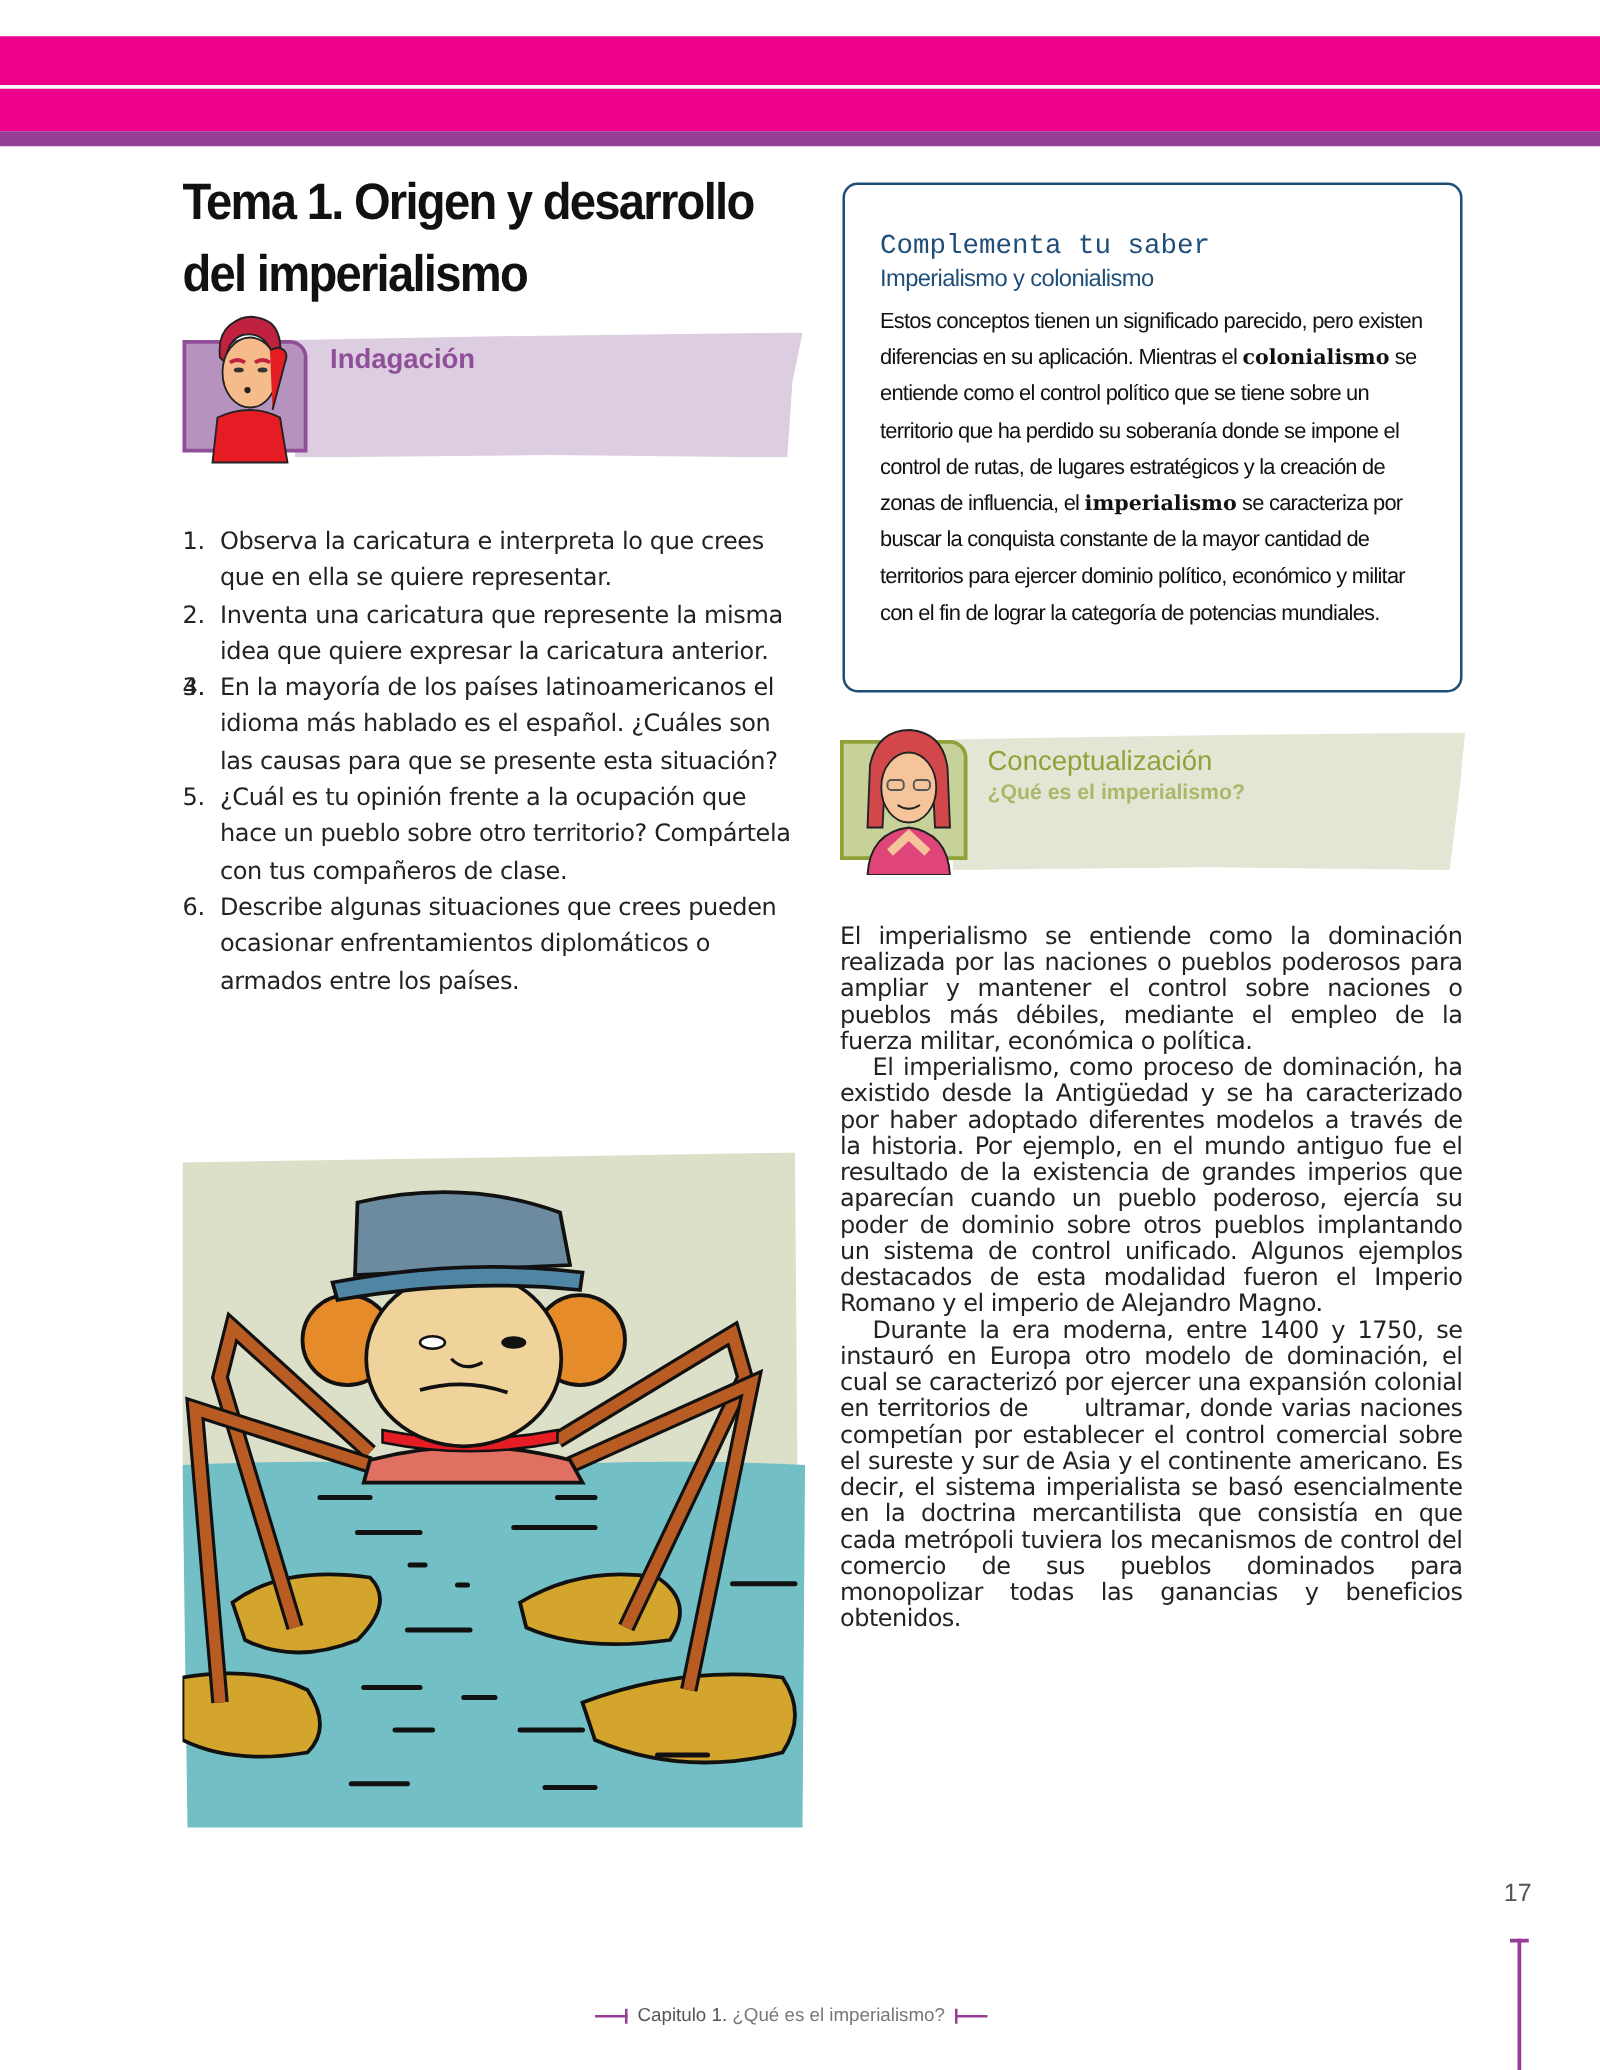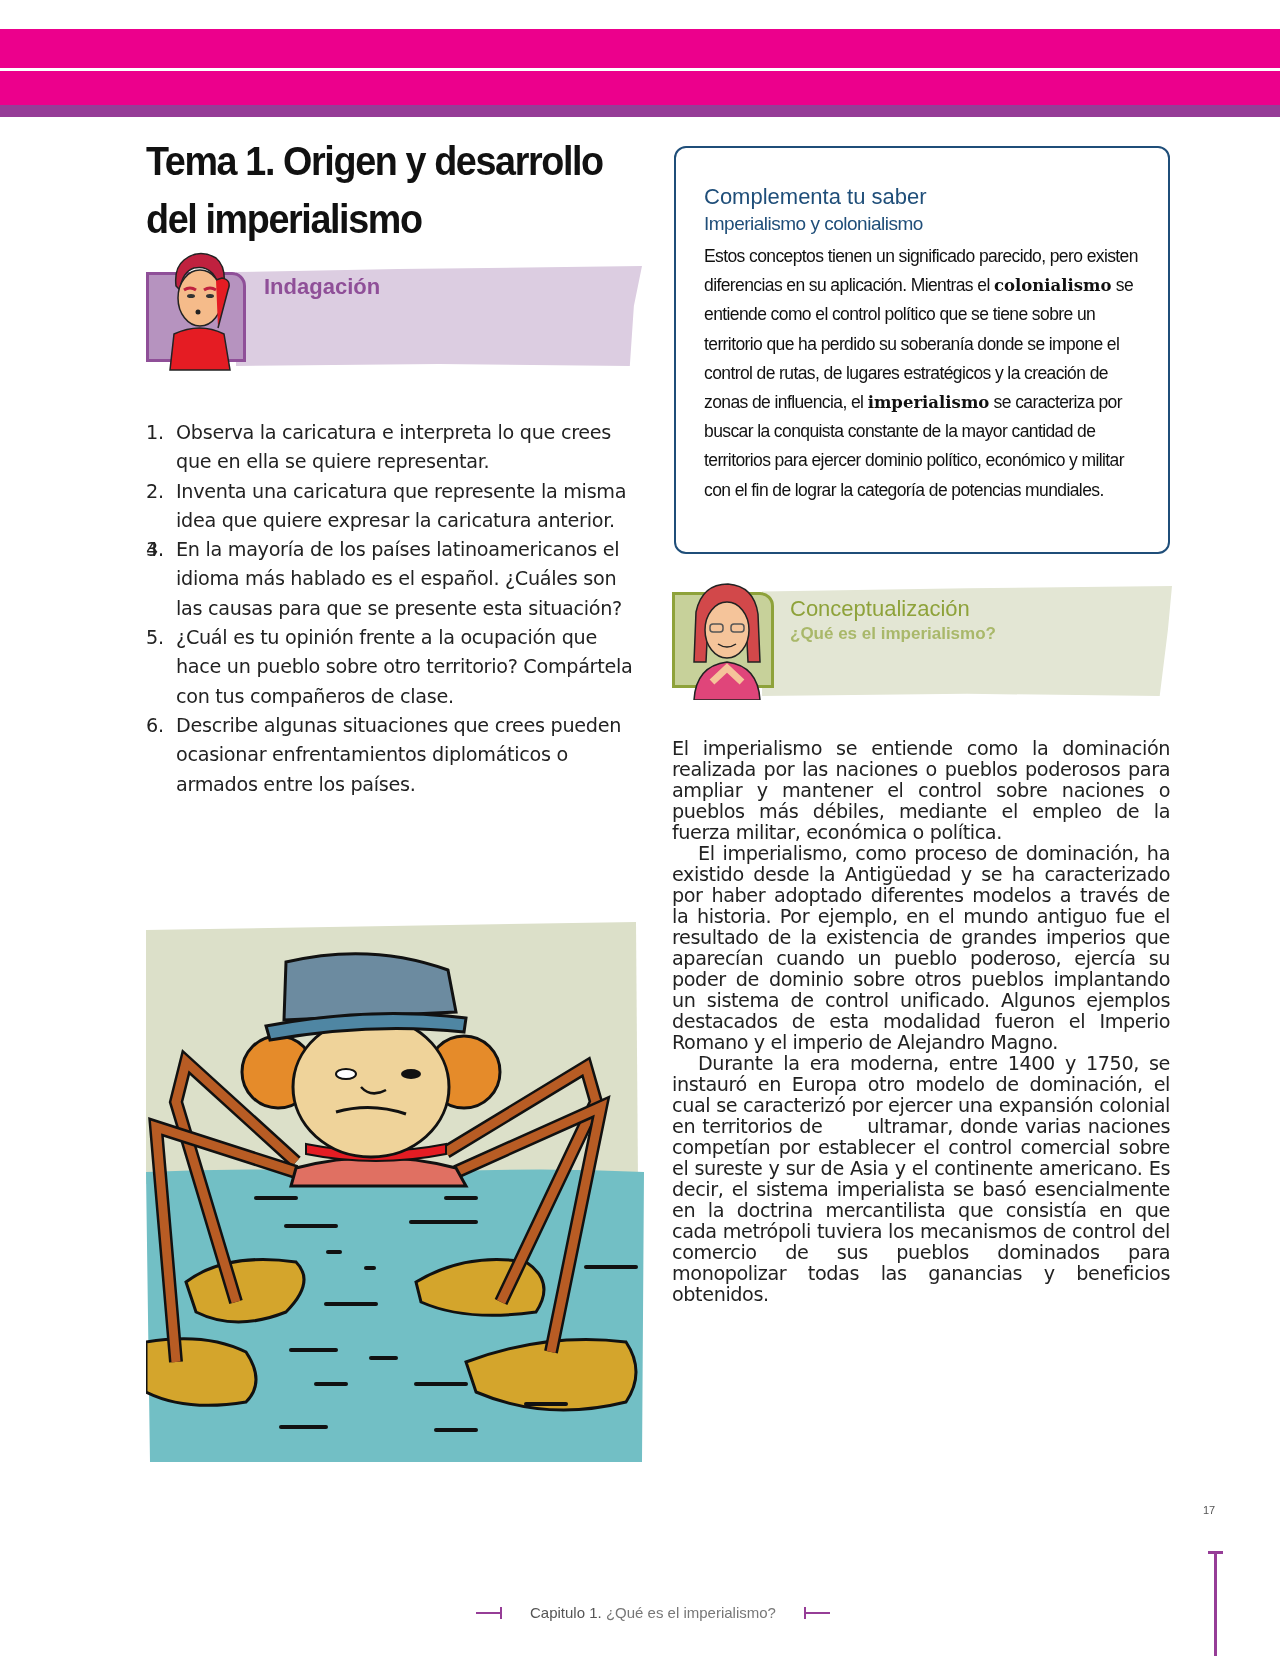--- a/index.html
+++ b/index.html
@@ -25,21 +25,21 @@
   .qlist { position:absolute; left:146px; top:418px; width:500px; margin:0; padding:0; list-style:none;
            font-family:"DejaVu Sans", sans-serif; font-size:19.2px; line-height:29.3px; color:#222; letter-spacing:-0.3px; }
   .qlist li { position:relative; padding-left:30px; }
   .qlist .num { position:absolute; left:0; top:0; }
 
   .cartoon { position:absolute; left:146px; top:922px; width:498px; height:542px; }
 
   
   .comp-box { position:absolute; left:674px; top:146px; width:496px; height:408px; box-sizing:border-box;
               border:2px solid #1f4e79; border-radius:12px; background:#fff; }
-  .comp-title { position:absolute; left:28px; top:36px; margin:0; font-size:22px; color:#1f4e79; font-weight:normal; }
+  .comp-title { position:absolute; left:28px; top:36px; margin:0; font-size:22px; color:#1f4e79; font-weight:normal;font-family:Liberation Mono, monospace; }
   .comp-sub { position:absolute; left:28px; top:65px; font-size:19px; color:#1f4e79; letter-spacing:-0.5px; }
   .comp-text { position:absolute; left:28px; top:94px; width:450px; font-size:17.5px; line-height:29.2px; color:#111;
                letter-spacing:-0.6px; }
   .comp-text b { font-family:"DejaVu Serif", serif; font-size:16.5px; letter-spacing:0; }
 
   
   .con-banner { position:absolute; left:672px; top:582px; width:500px; height:118px; }
   .con-bg { position:absolute; left:90px; top:4px; width:410px; height:110px; background:#e3e6d4;
             clip-path:polygon(0 5%, 50% 2%, 100% 0, 99% 40%, 97% 100%, 50% 98%, 0 100%); }
   .con-frame { position:absolute; left:0; top:10px; width:102px; height:96px; border:3px solid #8ea23a;
@@ -47,29 +47,29 @@
   .con-label { position:absolute; left:118px; top:14px; font-weight:normal; font-size:22px; color:#8ea23a; }
   .con-sub { position:absolute; left:118px; top:42px; font-weight:bold; font-size:17px; color:#a9b86a; }
 
   .body-text { position:absolute; left:672px; top:738px; width:498px; margin:0;
                font-family:"DejaVu Sans", sans-serif; font-size:19.2px; line-height:21px; color:#222;
                text-align:justify; letter-spacing:-0.4px; }
   .body-text p { margin:0; }
   .body-text p + p { text-indent:26px; }
   .body-text b { font-weight:normal;margin-left:38px; }
 
-  .page-num { position:absolute; left:1203px; top:1504px; font-size:11px; color:#555; }
+  .page-num { position:absolute; left:1203px; top:1504px; font-size:20px; color:#555; }
   .edge-mark { position:absolute; left:1214px; top:1551px; width:3px; height:105px; background:#963d97; }
   .edge-mark::before { content:""; position:absolute; left:-6px; top:0; width:15px; height:3px; background:#963d97; }
 
   .footer { position:absolute; left:476px; top:1604px; font-size:15px; color:#555; display:flex; align-items:center; }
   .foot-line { display:inline-block; width:26px; height:2px; background:#963d97; position:relative; }
   .foot-line.l::after { content:""; position:absolute; right:0; top:-5px; width:2px; height:12px; background:#963d97; }
   .foot-line.r::before { content:""; position:absolute; left:0; top:-5px; width:2px; height:12px; background:#963d97; }
-  .foot-text { margin:0 28px; }
+  .foot-text { margin:0 8px; }
   .foot-text .light { color:#777; }
 </style>
 </head>
 <body>
 
 <div class="band1"></div>
 <div class="band-gap"></div>
 <div class="band2"></div>
 <div class="band3"></div>
 

